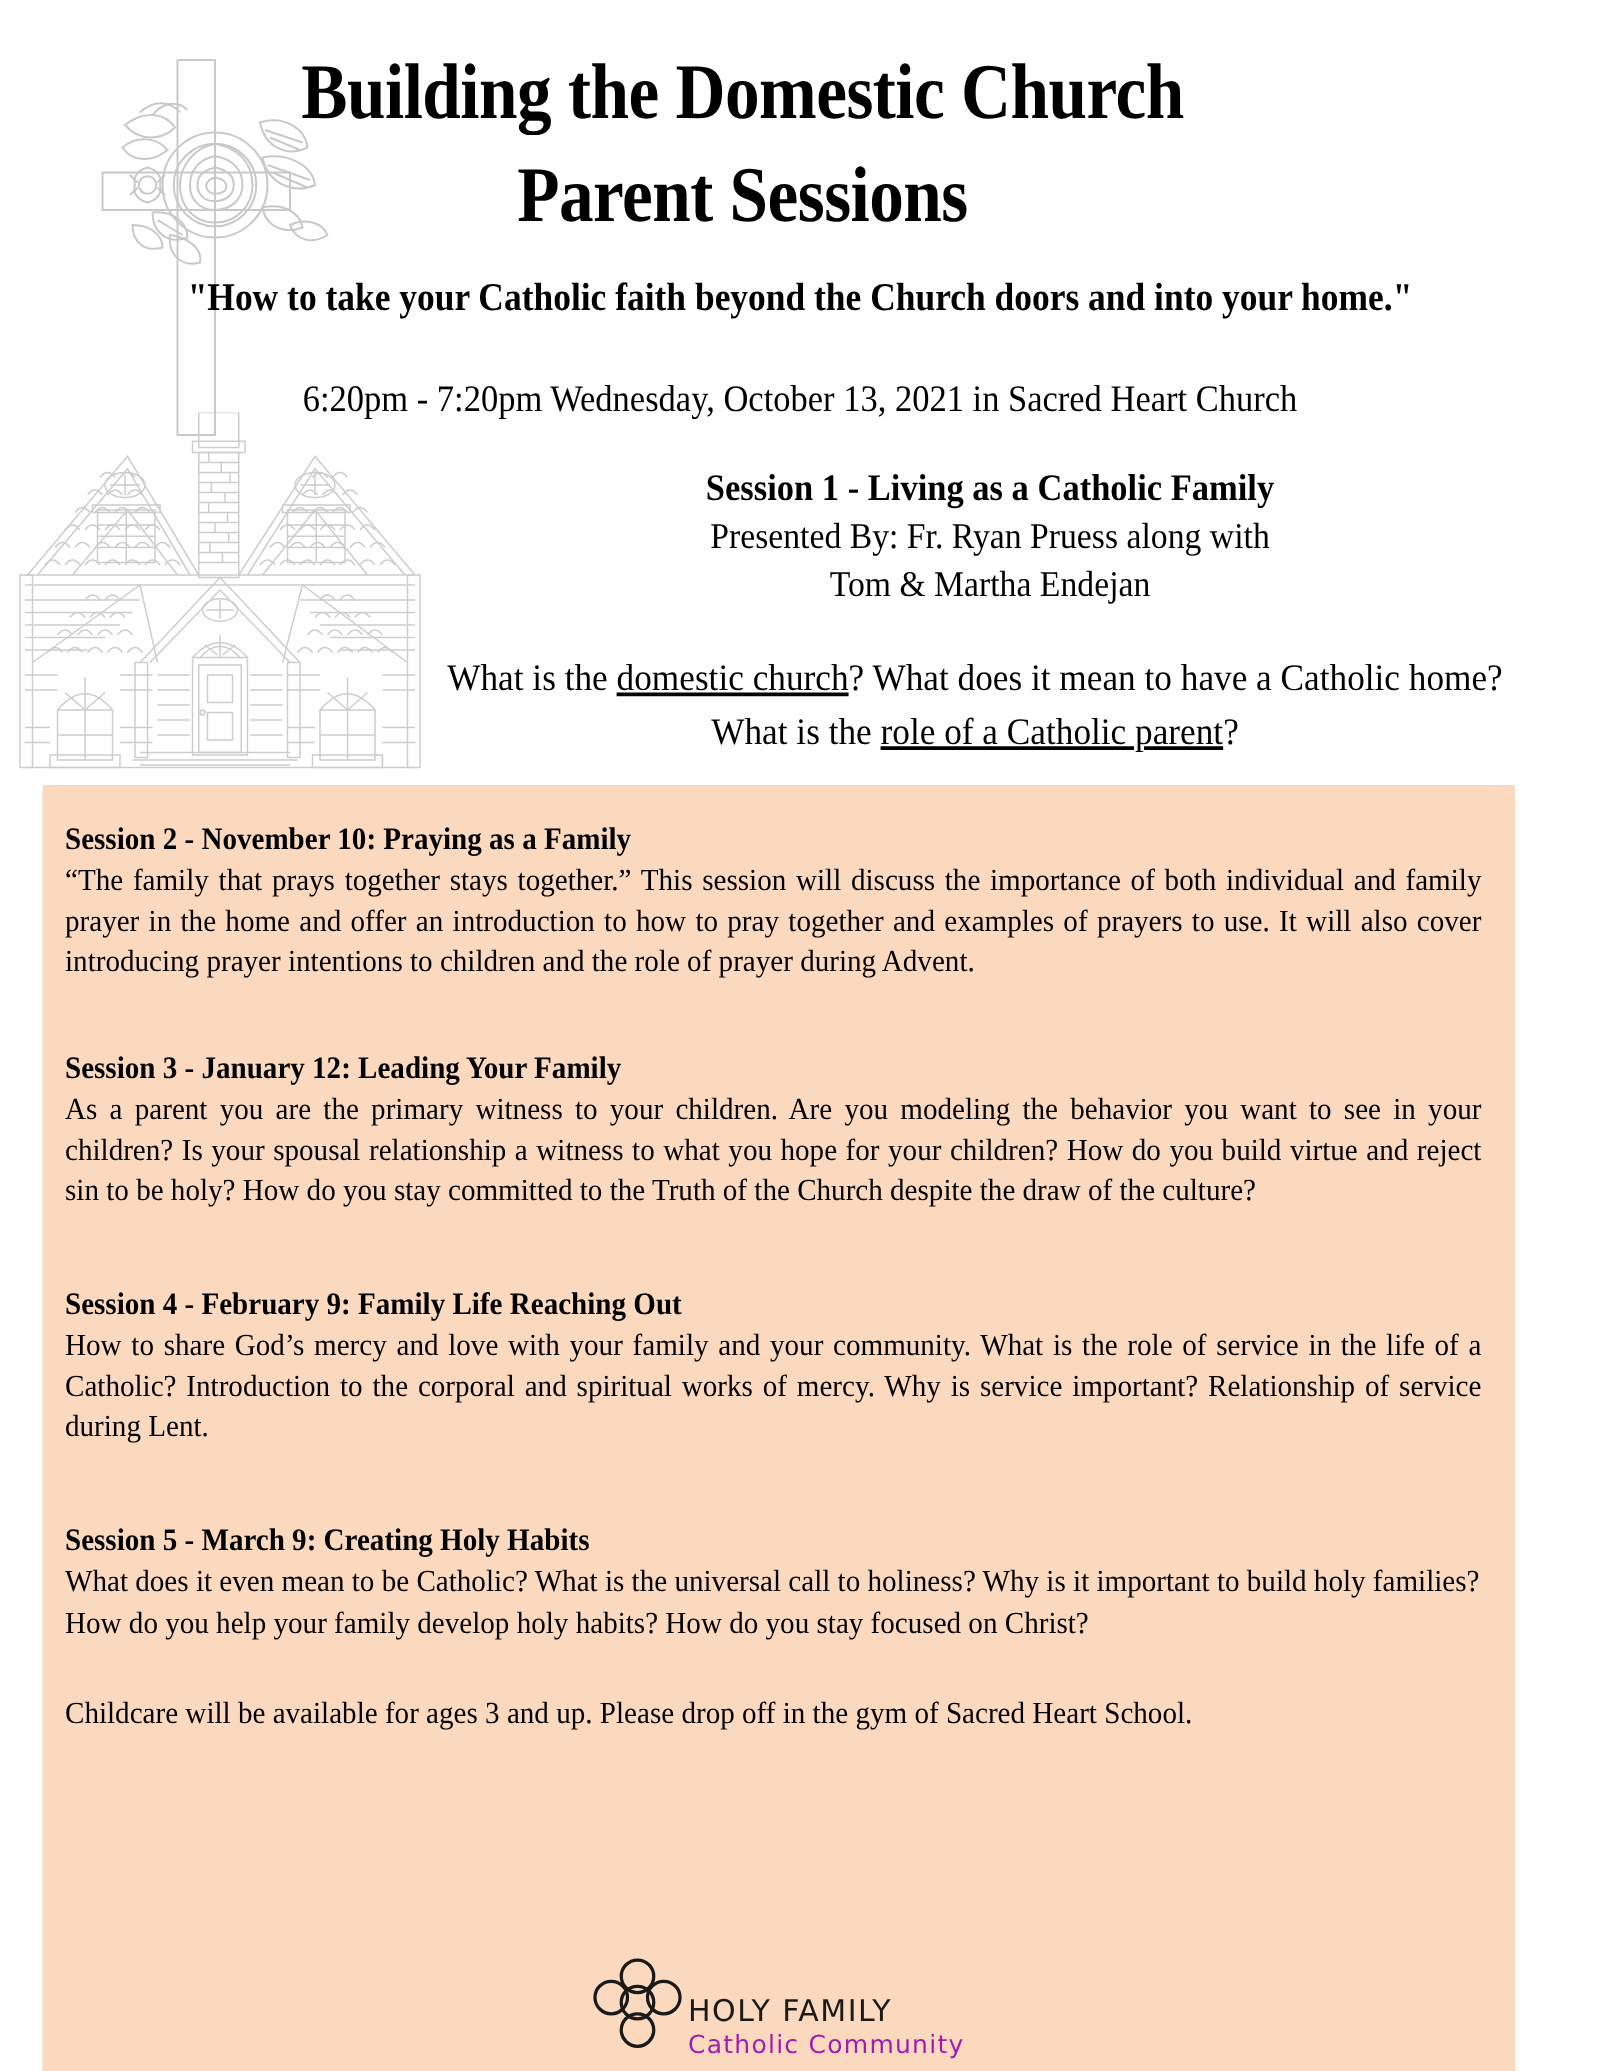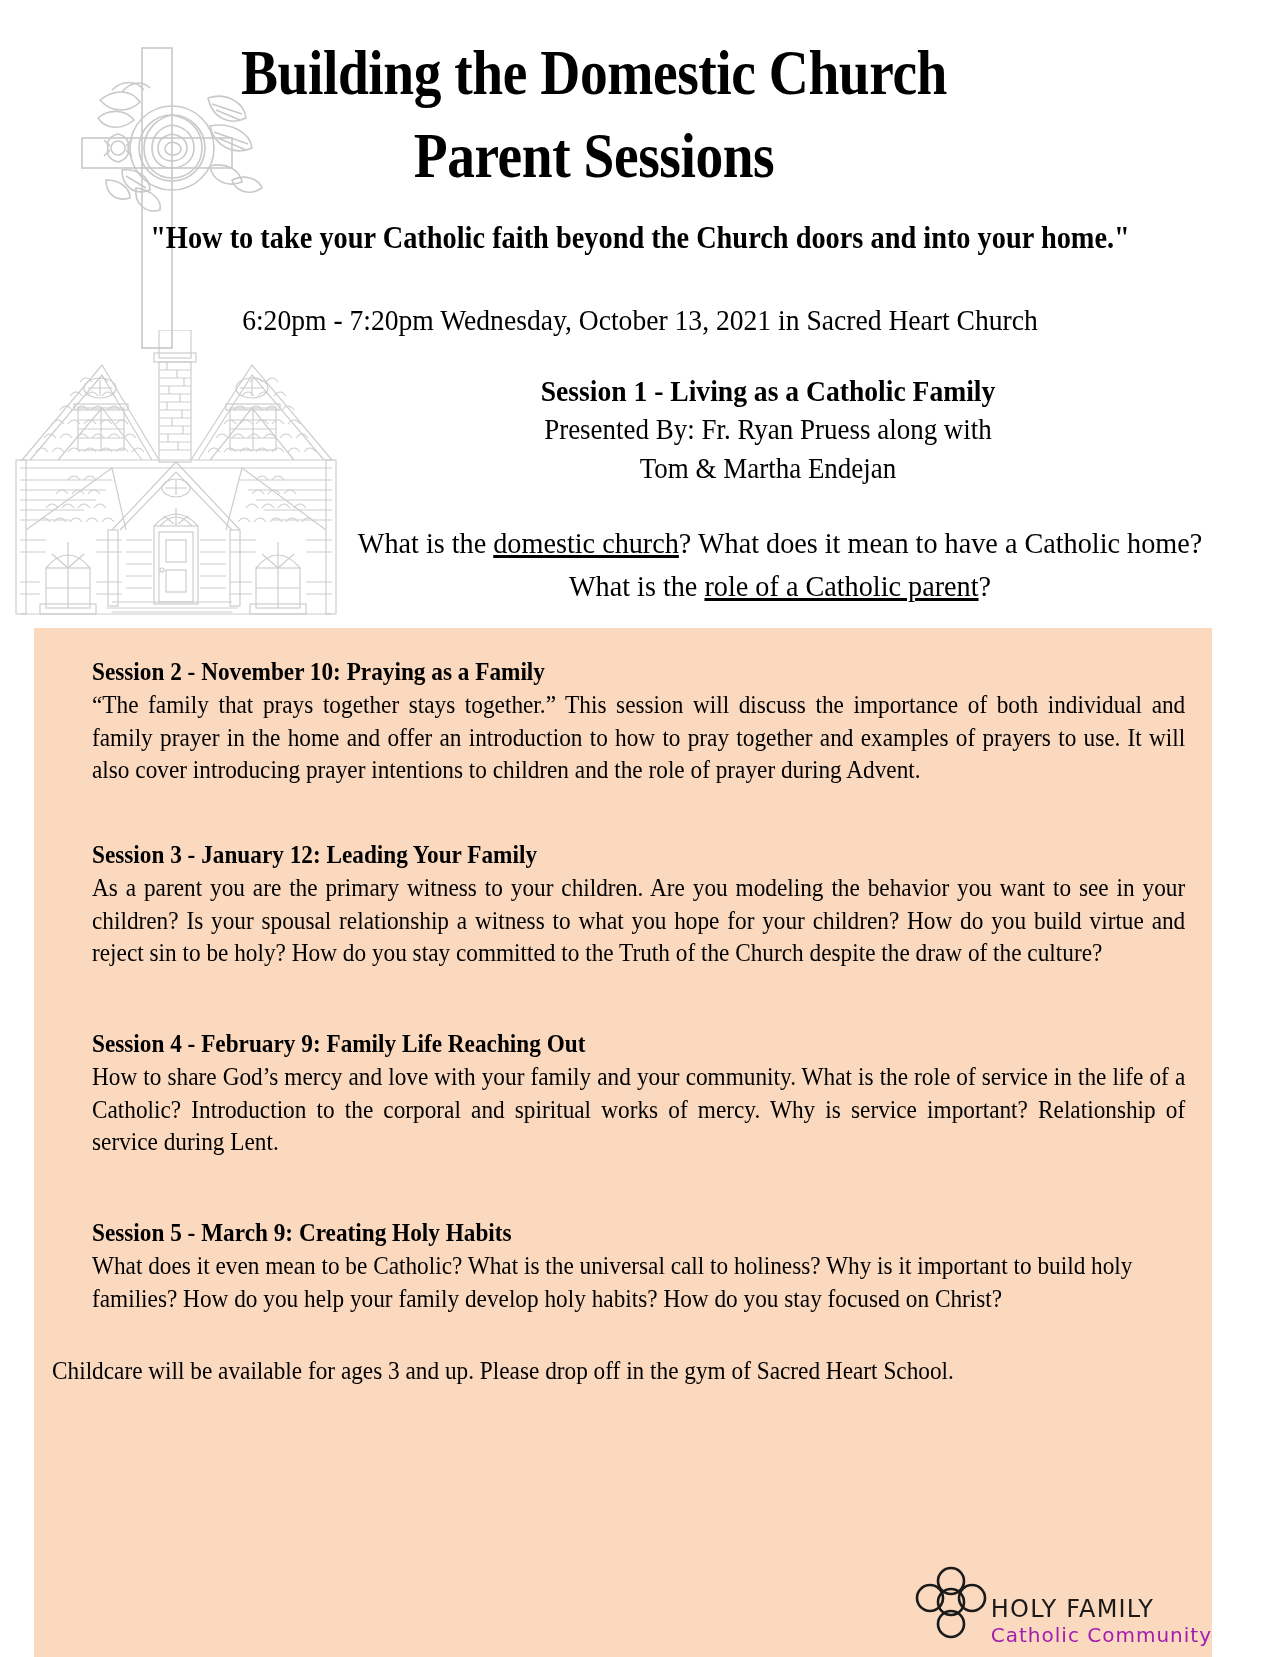--- a/index.html
+++ b/index.html
@@ -84,21 +84,21 @@
     font-family: "Liberation Serif", serif;
     font-weight: normal;
     font-size: 30px;
     transform: scaleX(0.92);
     transform-origin: center center;
     white-space: nowrap;
   }
 
   .session1-block {
     position: absolute;
-    left: 328px;
+    left: 352px;
     top: 372px;
     width: 880px;
     text-align: center;
   }
   .s1-title {
     font-family: "Liberation Serif", serif;
     font-weight: bold;
     font-size: 30px;
     line-height: 1.28;
     transform: scaleX(0.92);
@@ -138,21 +138,20 @@
     width: 1178px;
     height: 1029px;
     background: #fbd9bf;
     box-sizing: border-box;
     padding: 28px 24px 0 18px;
     overflow: hidden;
   }
 
   .sess {
     margin-bottom: 0;
-    margin-left: 40px;
   }
   .sess-head {
     font-family: "Liberation Serif", serif;
     font-weight: bold;
     font-size: 25px;
     line-height: 1.25;
     transform: scaleX(0.93);
     transform-origin: left center;
     white-space: nowrap;
     margin: 0 0 2px 0;
@@ -186,21 +185,21 @@
   }
 
   
   .logo-row {
     position: absolute;
     left: 0;
     bottom: 6px;
     width: 1178px;
     display: flex;
     align-items: center;
-    justify-content: flex-end;
+    justify-content: center;
   }
   .logo-mark {
     width: 72px;
     height: 86px;
     flex: 0 0 auto;
   }
   .logo-text {
     margin-left: 4px;
     line-height: 1.0;
     padding-top: 26px;

